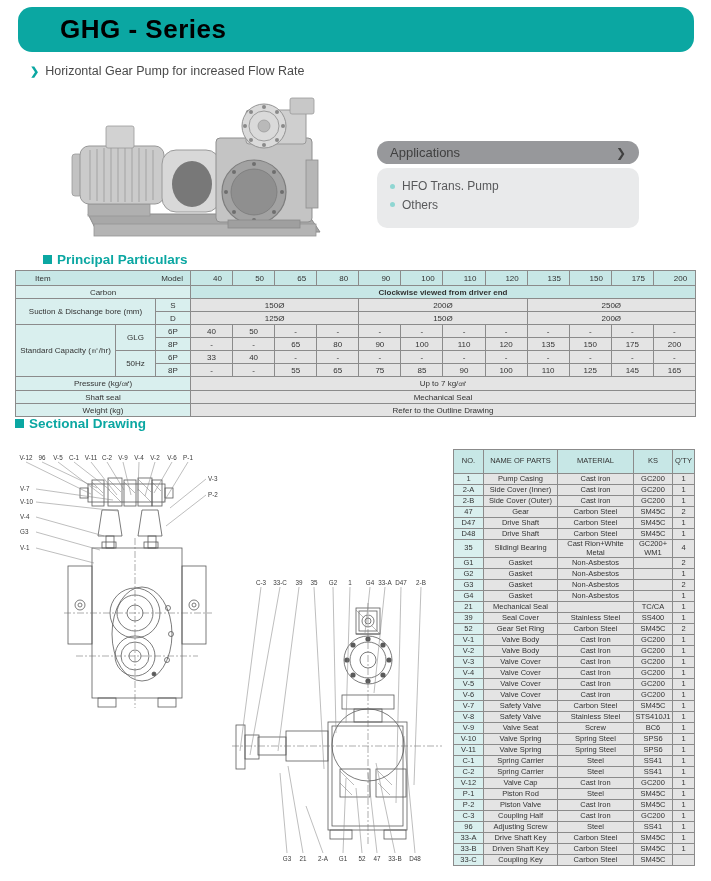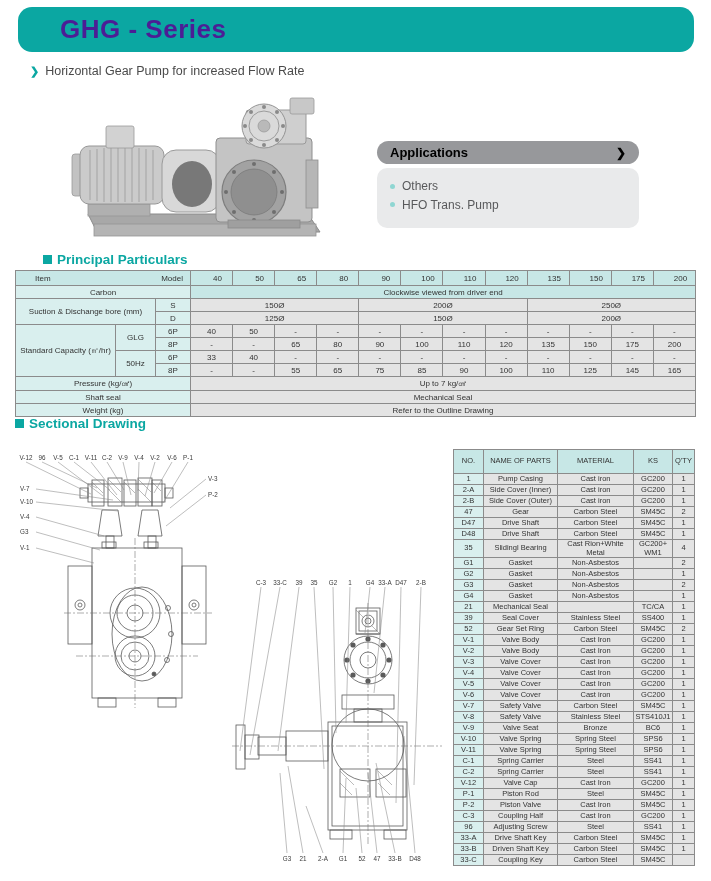--- a/index.html
+++ b/index.html
@@ -7,52 +7,52 @@
   body {
     width:711px; height:881px; position:relative; overflow:hidden;
     font-family:"Liberation Sans", sans-serif; color:#333;
   }
   .abs { position:absolute; }
 
   
   .banner {
     left:18px; top:7px; width:676px; height:45px;
     background:var(--accent,#0ba7a2); border-radius:14px;
-    color:#4c1d95; font-size:26px; font-weight:bold; line-height:44px;
+    color:#000000; font-size:26px; font-weight:bold; line-height:44px;
     padding-left:42px; letter-spacing:.5px;
   }
   .subtitle { left:30px; top:64px; display:flex; align-items:center; gap:6px;
     font-size:12.5px; color:#4a4a4a; }
   .subtitle .chev { color:var(--accent,#0ba7a2); font-size:11px; font-weight:bold; }
 
   
   .apps { left:377px; top:141px; width:262px; }
   .apps-pill { height:23px; background:var(--pill,#97989b); border-radius:12px;
-    color:#000000; font-weight:bold; font-size:13px; display:flex; align-items:center;
+    color:#404040; font-weight:normal; font-size:13px; display:flex; align-items:center;
     justify-content:space-between; padding:0 13px; }
   .apps-pill .chev { font-size:12px; }
   .apps-box { margin-top:4px; background:#e9eaeb; border-radius:10px; padding:9px 13px 14px; }
   .apps-item { font-size:12px; color:#58595b; line-height:1.55; display:flex; gap:7px; align-items:center; }
   .apps-item .dot { width:5px; height:5px; border-radius:50%; background:#8fd6d2; flex:0 0 auto; }
 
   
   .sec-title { display:flex; gap:5px; align-items:center;
     color:var(--accent,#0ba7a2); font-weight:bold; font-size:13.5px; }
   .sec-title .sq { width:9px; height:9px; background:var(--accent,#0ba7a2); flex:0 0 auto; }
 
   table { border-collapse:collapse; table-layout:fixed; }
   td { overflow:hidden; }
 
   
   .ptable { left:15px; top:270px; width:681px; font-size:8px; border:1.5px solid #555; }
   .ptable td { border:1px solid #8b8b8b; text-align:center; padding:1px 2px; height:13px; color:#333; }
   .ptable .hd  { background:var(--th,#c7e7e6); height:15px;padding-left:14px; }
   .ptable .lbl { background:var(--lbl,#d9efee); }
   .ptable .val { background:var(--val,#e4e4e4); }
-  .ptable .tealbg { background:var(--th,#c7e7e6); }
+  .ptable .tealbg { background:var(--th,#c7e7e6);font-weight:bold; }
   .ptable .im { display:flex; justify-content:space-between; padding:0 5px; }
 
   
   .mtable { left:453px; top:449px; width:241px; font-size:7.5px; border:1.5px solid #555; }
   .mtable td { border:1px solid #8b8b8b; text-align:center; padding:0 1px; height:11px; line-height:1.15; color:#333; }
   .mtable .mth { background:var(--th,#c7e7e6); height:24px; }
   .mtable td.c0 { background:var(--lbl,#d9efee); }
   .mtable td.c1, .mtable td.c2, .mtable td.c3, .mtable td.c4 { background:var(--val,#e4e4e4); }
 
   
@@ -129,25 +129,25 @@
 </svg>
 
 <div class="abs apps">
   <div class="apps-pill">
     <span>Applications</span>
     <span class="chev">❯</span>
   </div>
   <div class="apps-box">
     <div class="apps-item">
       <span class="dot"></span>
-      <span>Others</span>
+      <span>HFO Trans. Pump</span>
     </div>
     <div class="apps-item">
       <span class="dot"></span>
-      <span>HFO Trans. Pump</span>
+      <span>Others</span>
     </div>
   </div>
 </div>
 
 <div class="abs sec-title" style="left:15px; top:252px;padding-left:28px;">
   <span class="sq"></span>
   <span>Principal Particulars</span>
 </div>
 
 <table class="abs ptable">
@@ -635,21 +635,21 @@
       <tr>
         <td class="c0">V-8</td>
         <td class="c1">Safety Valve</td>
         <td class="c2">Stainless Steel</td>
         <td class="c3">STS410J1</td>
         <td class="c4">1</td>
       </tr>
       <tr>
         <td class="c0">V-9</td>
         <td class="c1">Valve Seat</td>
-        <td class="c2">Bronze</td>
+        <td class="c2">Screw</td>
         <td class="c3">BC6</td>
         <td class="c4">1</td>
       </tr>
       <tr>
         <td class="c0">V-10</td>
         <td class="c1">Valve Spring</td>
         <td class="c2">Spring Steel</td>
         <td class="c3">SPS6</td>
         <td class="c4">1</td>
       </tr>

